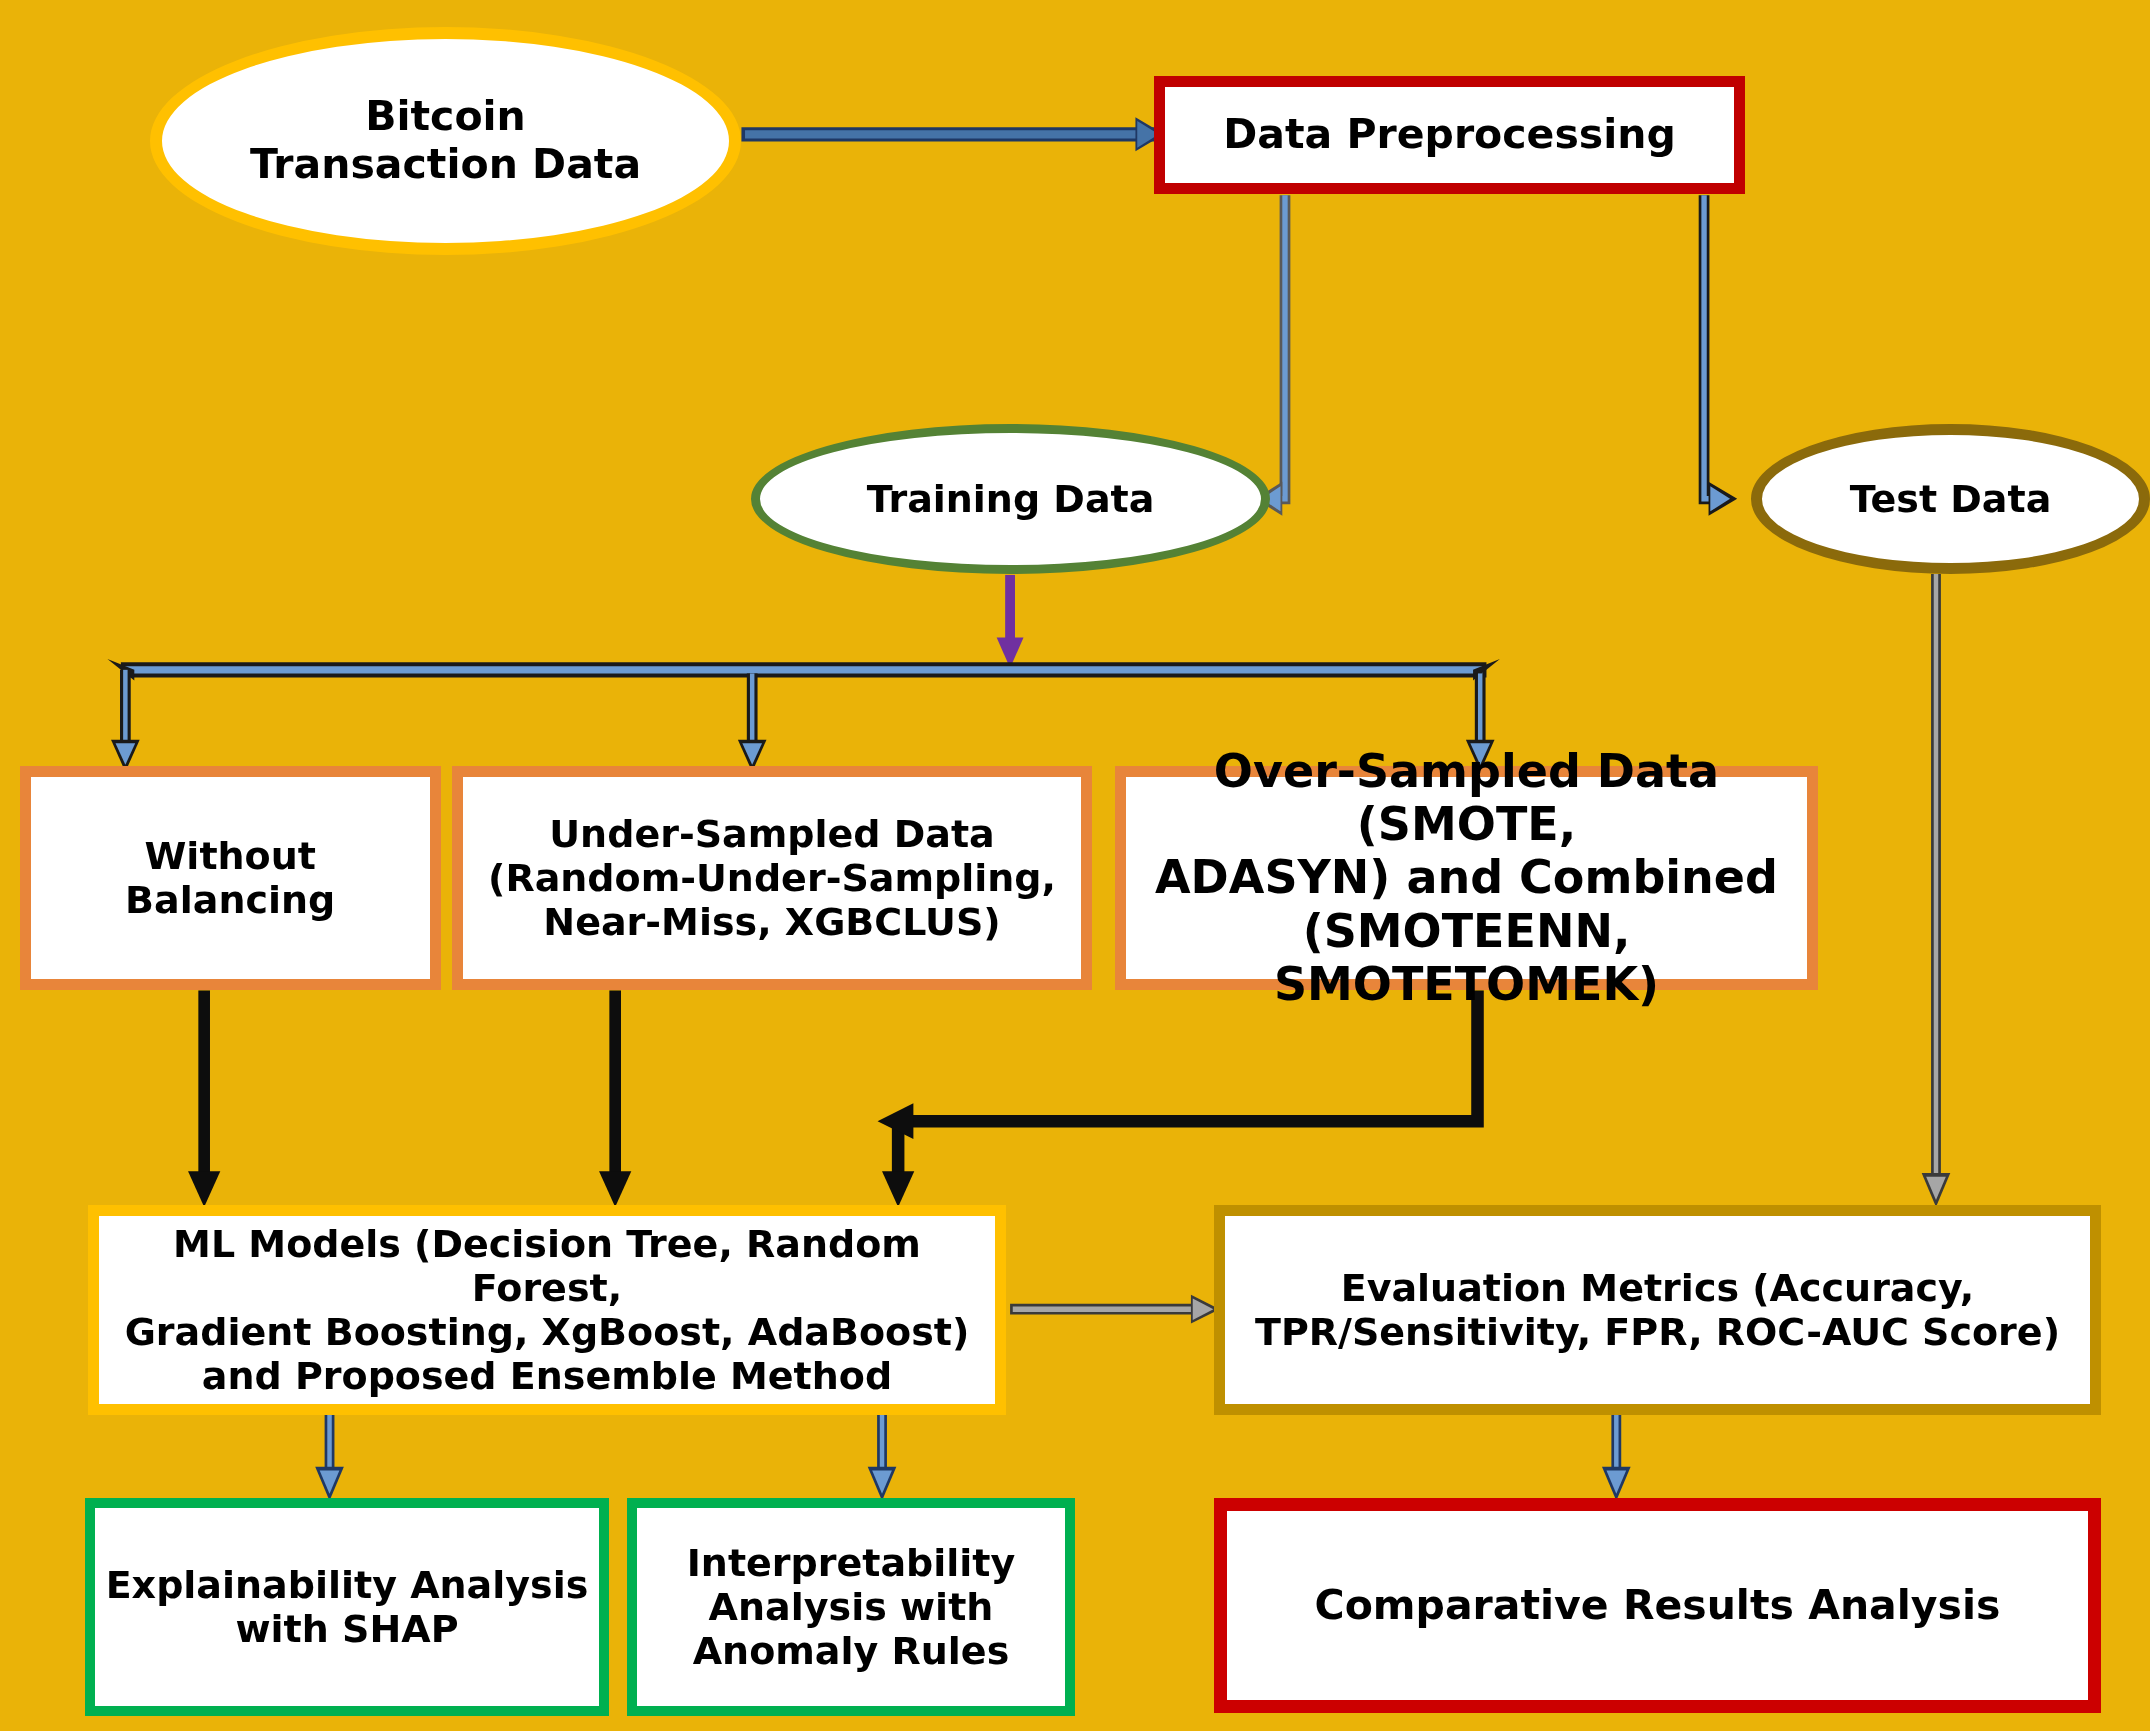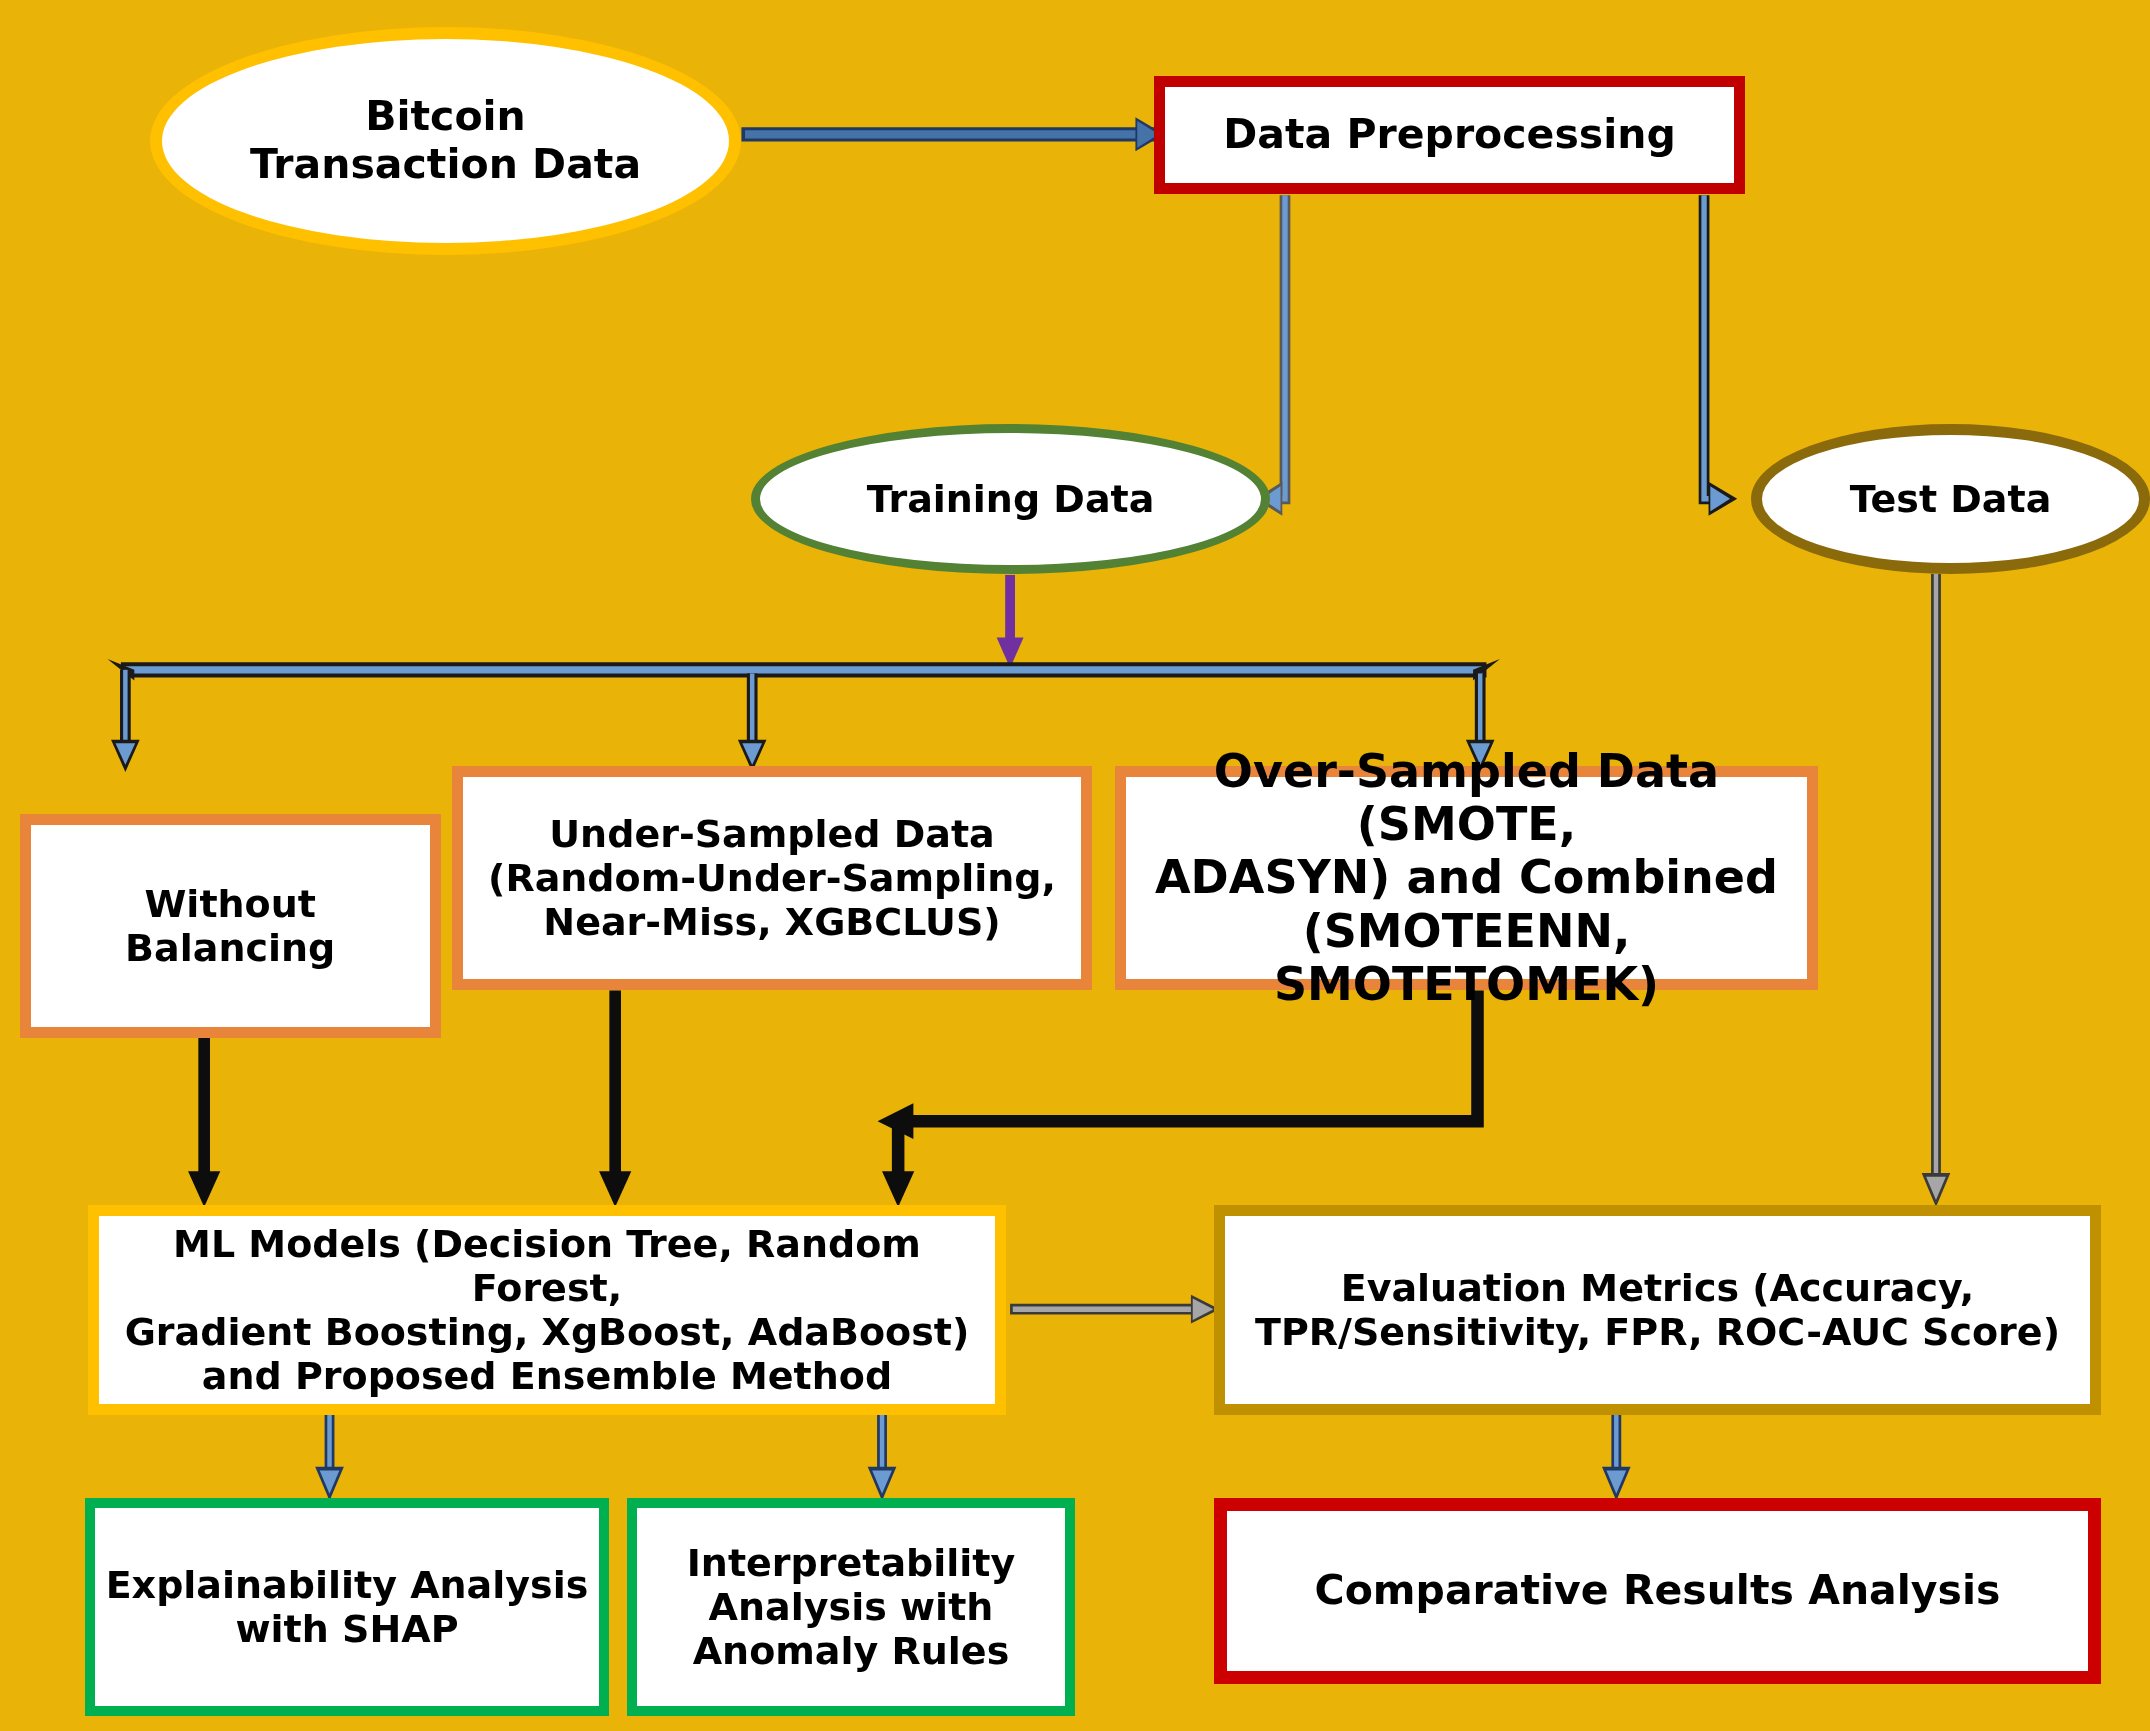--- a/index.html
+++ b/index.html
@@ -56,21 +56,21 @@
   #n-preprocess   { left: 1154px; top: 76px;  width: 591px; height: 118px; border: 11.6px solid #C00000; font-size: 41px; }
   #n-training     { left: 751px; top: 424px;  width: 519px; height: 150px; border: 9.9px solid #548235; font-size: 38px; }
   #n-testdata     { left: 1751px; top: 424px; width: 399px; height: 150px; border: 11.6px solid #8B6A0B; font-size: 38px; }
   #n-without      { left: 19.7px;  top: 766px;  width: 421px; height: 224px; border: 11.6px solid #E8853A; font-size: 38px; }
   #n-under        { left: 452px; top: 766px;  width: 640px; height: 224px; border: 11.6px solid #E8853A; font-size: 38px; }
   #n-over         { left: 1115px; top: 766px; width: 703px; height: 224px; border: 11.6px solid #E8853A; font-size: 46px; }
   #n-mlmodels     { left: 88px;  top: 1205px; width: 918px; height: 210px; border: 11.6px solid #FFC000; font-size: 38px; }
   #n-evaluation   { left: 1214px; top: 1205px; width: 887px; height: 210px; border: 11.6px solid #BF9000; font-size: 38px; }
   #n-explain      { left: 85px;  top: 1498px; width: 524px; height: 218px; border: 10.7px solid #00B050; font-size: 38px; }
   #n-interpret    { left: 627px; top: 1498px; width: 448px; height: 218px; border: 10.7px solid #00B050; font-size: 38px; }
-  #n-comparative  { left: 1214px; top: 1498px; width: 887px; height: 186px; border: 13.4px solid #CC0000; font-size: 41px; }
+  #n-comparative  { left: 1214px; top: 1498px; width: 887px; height: 215px; border: 13.4px solid #CC0000; font-size: 41px; }
 </style>
 </head>
 <body>
 
 <div id="canvas" style="background: #eab308;">
 
   <svg id="edges" viewBox="0 0 2401 1933" width="2150" height="1731" xmlns="http://www.w3.org/2000/svg">
     <defs>
       <marker id="ah-blue" markerWidth="9" markerHeight="9" refX="7.5" refY="4.5" orient="auto" markerUnits="strokeWidth">
         <path d="M0,0 L9,4.5 L0,9 Z" fill="#4573A7" stroke="#1F3864" stroke-width="1"></path>
@@ -208,21 +208,21 @@
   </div>
 
   <div class="node ellipse" id="n-training" style="border-color: rgb(84, 130, 53);">
     <span class="lbl">Training Data</span>
   </div>
 
   <div class="node ellipse" id="n-testdata" style="border-color: rgb(139, 106, 11);">
     <span class="lbl">Test Data</span>
   </div>
 
-  <div class="node rect" id="n-without" style="border-color: rgb(232, 133, 58); margin-top: 48px;">
+  <div class="node rect" id="n-without" style="border-color: rgb(232, 133, 58);">
     <span class="lbl">Without
 Balancing</span>
   </div>
 
   <div class="node rect" id="n-under" style="border-color: rgb(232, 133, 58);">
     <span class="lbl">Under-Sampled Data
 (Random-Under-Sampling,
 Near-Miss, XGBCLUS)</span>
   </div>
 

